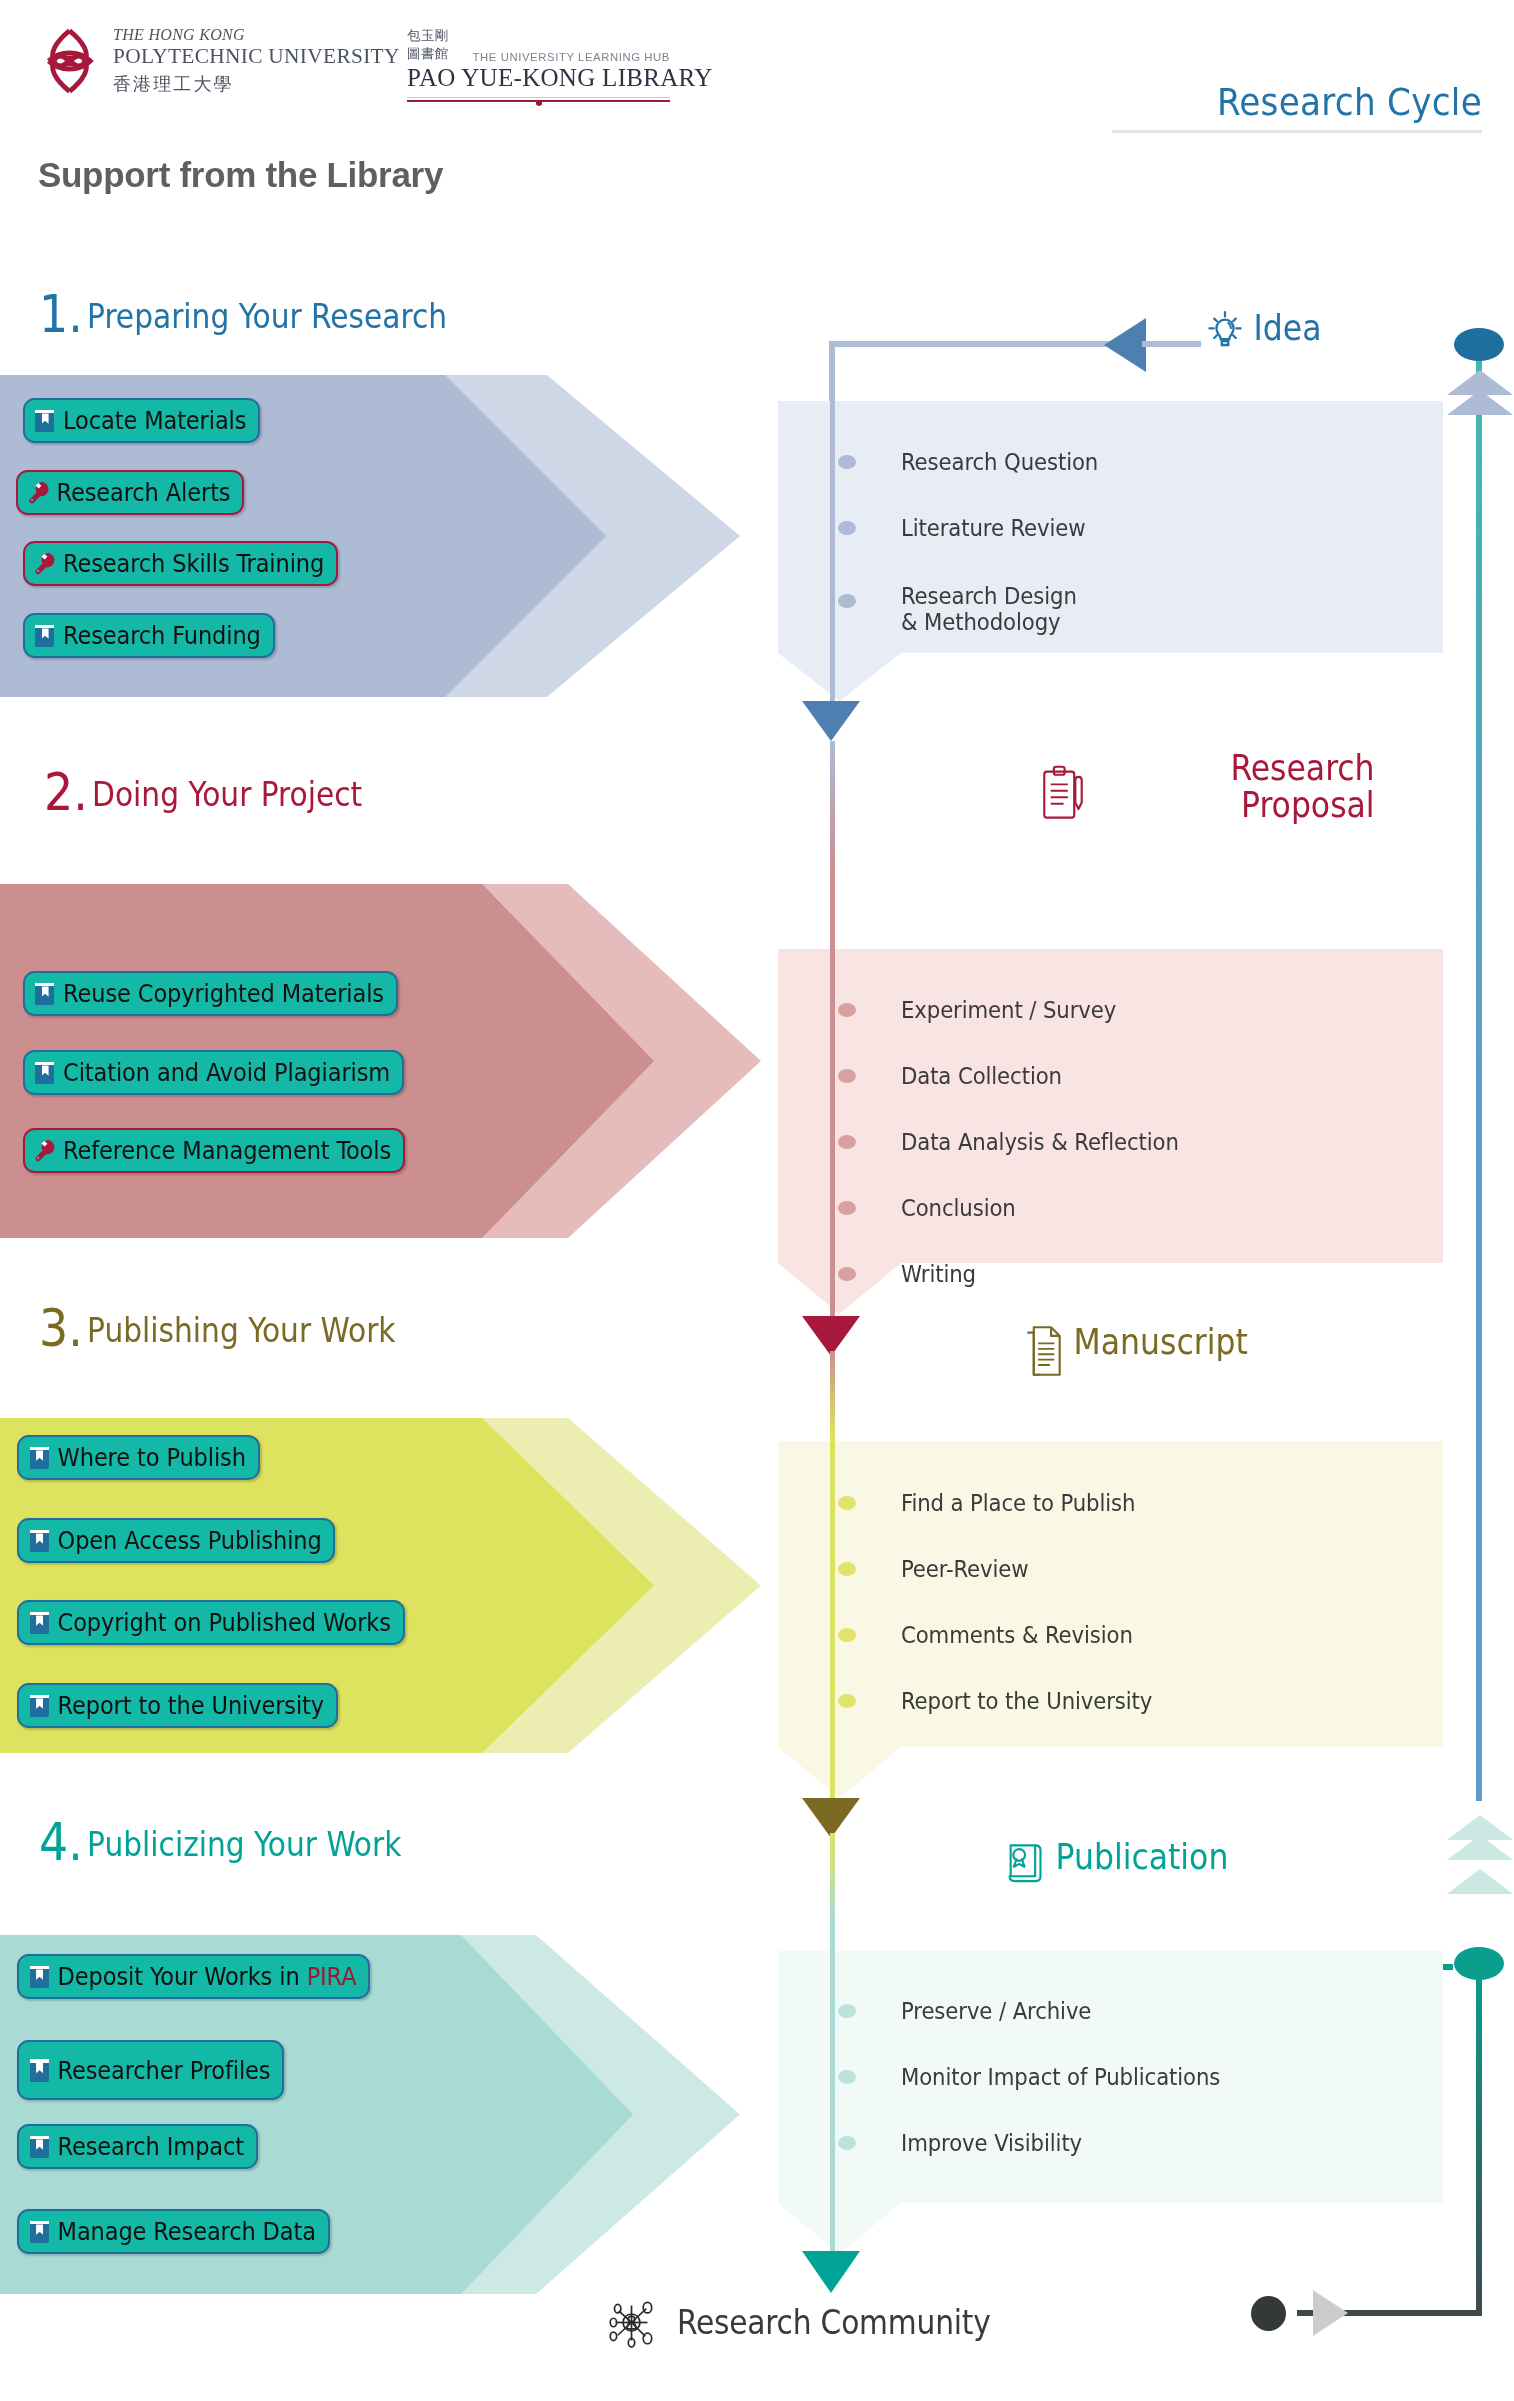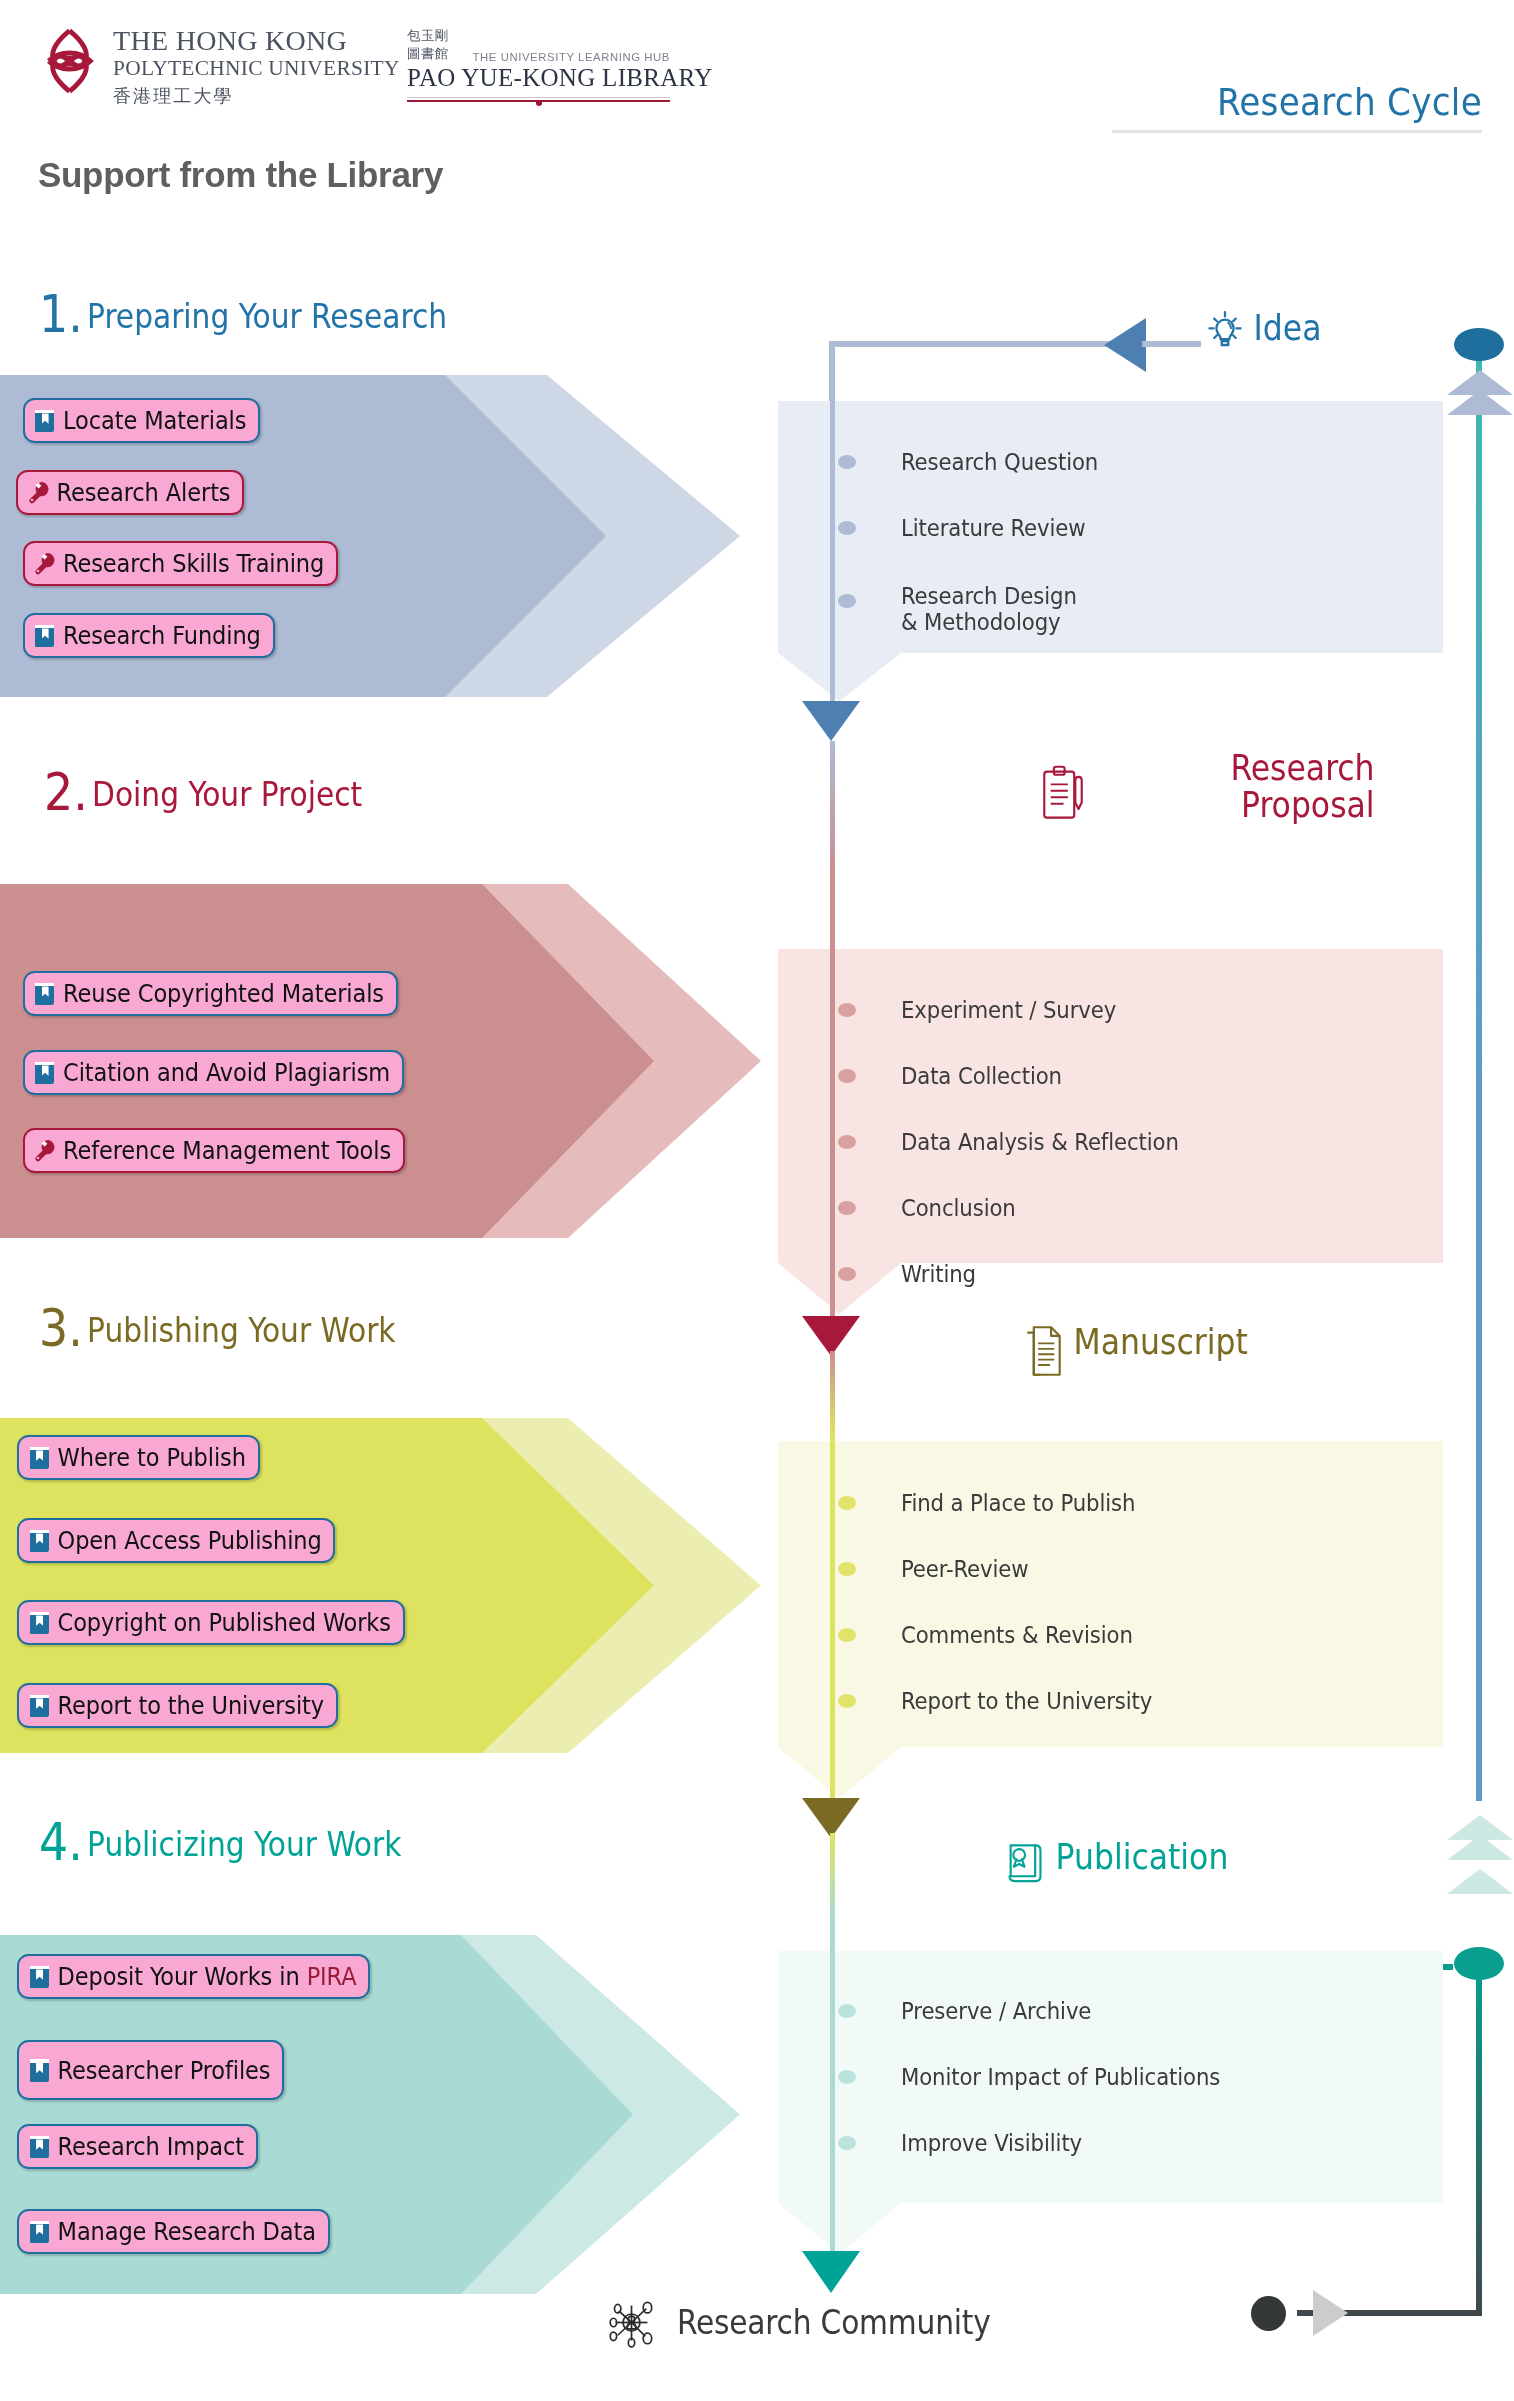--- a/index.html
+++ b/index.html
@@ -11,21 +11,21 @@
   .abs{position:absolute;}
 
   
   #polyu-logo{left:38px;top:26px;width:332px;height:70px;}
   #polyu-logo .mark{position:absolute;left:0;top:0;width:63px;height:70px;}
   #polyu-logo .txt{position:absolute;left:75px;top:1.1px;}
   #polyu-logo .l1,#polyu-logo .l2{
     font-family:"Liberation Serif", serif;color:#4c5360;white-space:nowrap;
     letter-spacing:0.3px;line-height:1.0;
   }
-  #polyu-logo .l1{font-size:28px;}
+  #polyu-logo .l1{font-size:16px;font-style:italic;}
   #polyu-logo .l2{font-size:21.4px;margin-top:3.2px;}
   #polyu-logo .l3{font-size:18px;color:#4c5360;margin-top:4.3px;letter-spacing:2.1px;
     font-family:"DejaVu Sans", sans-serif;}
 
   #library-logo{left:407px;top:27px;width:263px;height:59px;}
   #library-logo .rowa{display:flex;align-items:flex-end;gap:7.5px;}
   #library-logo .cn{font-family:"DejaVu Sans", sans-serif;font-size:13.4px;color:#4c5360;letter-spacing:0.5px;}
   #library-logo .hub{font-family:"Liberation Sans", sans-serif;font-size:11.3px;color:#7b8290;letter-spacing:0.6px;white-space:nowrap;margin-left:14px;}
   #library-logo .main{font-family:"Liberation Serif", serif;font-size:25px;color:#2b3344;letter-spacing:0.3px;margin-top:1.1px;white-space:nowrap;}
   #library-logo .bookline{margin-top:3.2px;height:9.6px;position:relative;}
@@ -51,21 +51,21 @@
   .sec-head .ttl{font-size:33px;line-height:1;margin-left:4.3px;
      font-family:"DejaVu Sans", sans-serif;font-stretch:condensed;}
 
   .band{position:absolute;left:0;}
   .band .body{position:absolute;left:0;top:0;bottom:0;}
   .band .tip{position:absolute;top:0;bottom:0;}
   .band .shadowbody{position:absolute;top:0;bottom:0;}
   .band .shadowtip{position:absolute;top:0;bottom:0;}
 
   .pill{position:absolute;display:flex;align-items:center;
-    background:#f9a8d4;border-radius:11.8px;box-sizing:border-box;
+    background:#14b8a6;border-radius:11.8px;box-sizing:border-box;
     padding:0 11.8px 0 8.6px;box-shadow:1.1px 1.6px 2.1px rgba(0,0,0,.18);}
   .pill .ic{width:23.6px;height:27px;flex:0 0 23.6px;margin-right:6.4px;position:relative;}
   .pill .lb{font-size:25px;color:#111;white-space:nowrap;letter-spacing:-0.1px;
     font-family:"DejaVu Sans", sans-serif;font-stretch:condensed;}
   .pill .lb .hl{color:#9a1b35;}
   .pill.blue{border:2.1px solid #1f6f9e;}
   .pill.red{border:2.1px solid #a8183b;}
 
   
   .bookicon{position:absolute;left:2.1px;top:2.7px;width:19.3px;height:22.5px;

